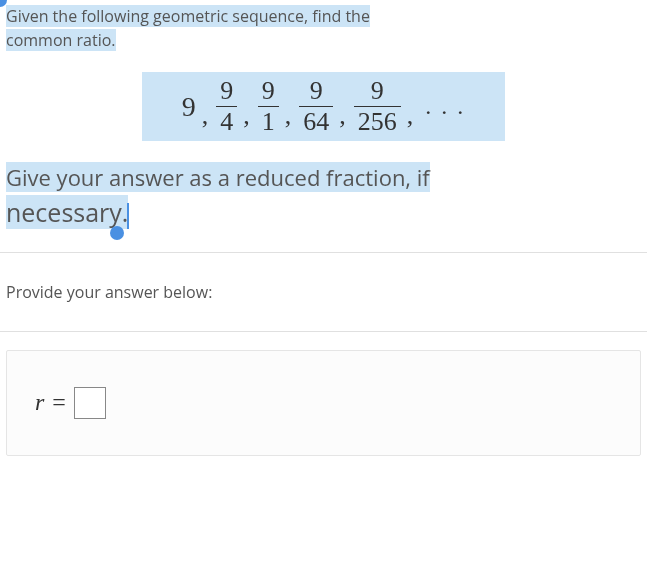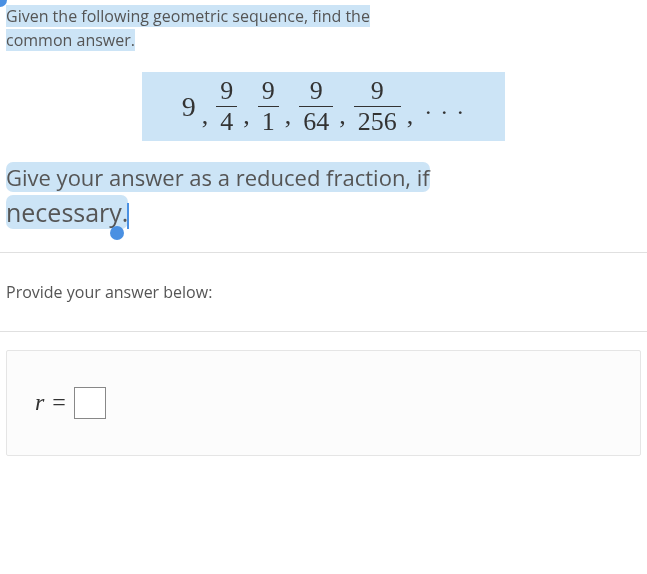--- a/index.html
+++ b/index.html
@@ -97,21 +97,20 @@
       position: relative;
       padding: 2px 6px 6px 6px;
     }
     .instruction-line1 {
       font-size: 22px;
       line-height: 1.5;
       color: #555;
     }
     .instr-hl {
       background: #cce4f6;
-      border-radius: 7px;
     }
     .instruction-line2 {
       font-size: 25px;
       line-height: 1.5;
       color: #555;
       display: inline-block;
       position: relative;
     }
     .cursor-bar {
       display: inline-block;
@@ -169,21 +168,21 @@
 </head>
 <body>
 
 <div class="question-container">
 
   <div style="position:relative;">
     <div class="marker-dot marker-top"></div>
     <div class="question-text">
       <span class="question-text-line1">Given the following geometric sequence, find the</span>
       <span class="question-text-line2">
-        <span class="line2-highlight">common answer.</span>
+        <span class="line2-highlight">common ratio.</span>
       </span>
     </div>
   </div>
 
   <div class="sequence-row">
     <div class="sequence-bg">
       <span class="whole term">9</span>
       <span class="comma">,</span>
       <span class="fraction term">
         <span class="num">9</span>

